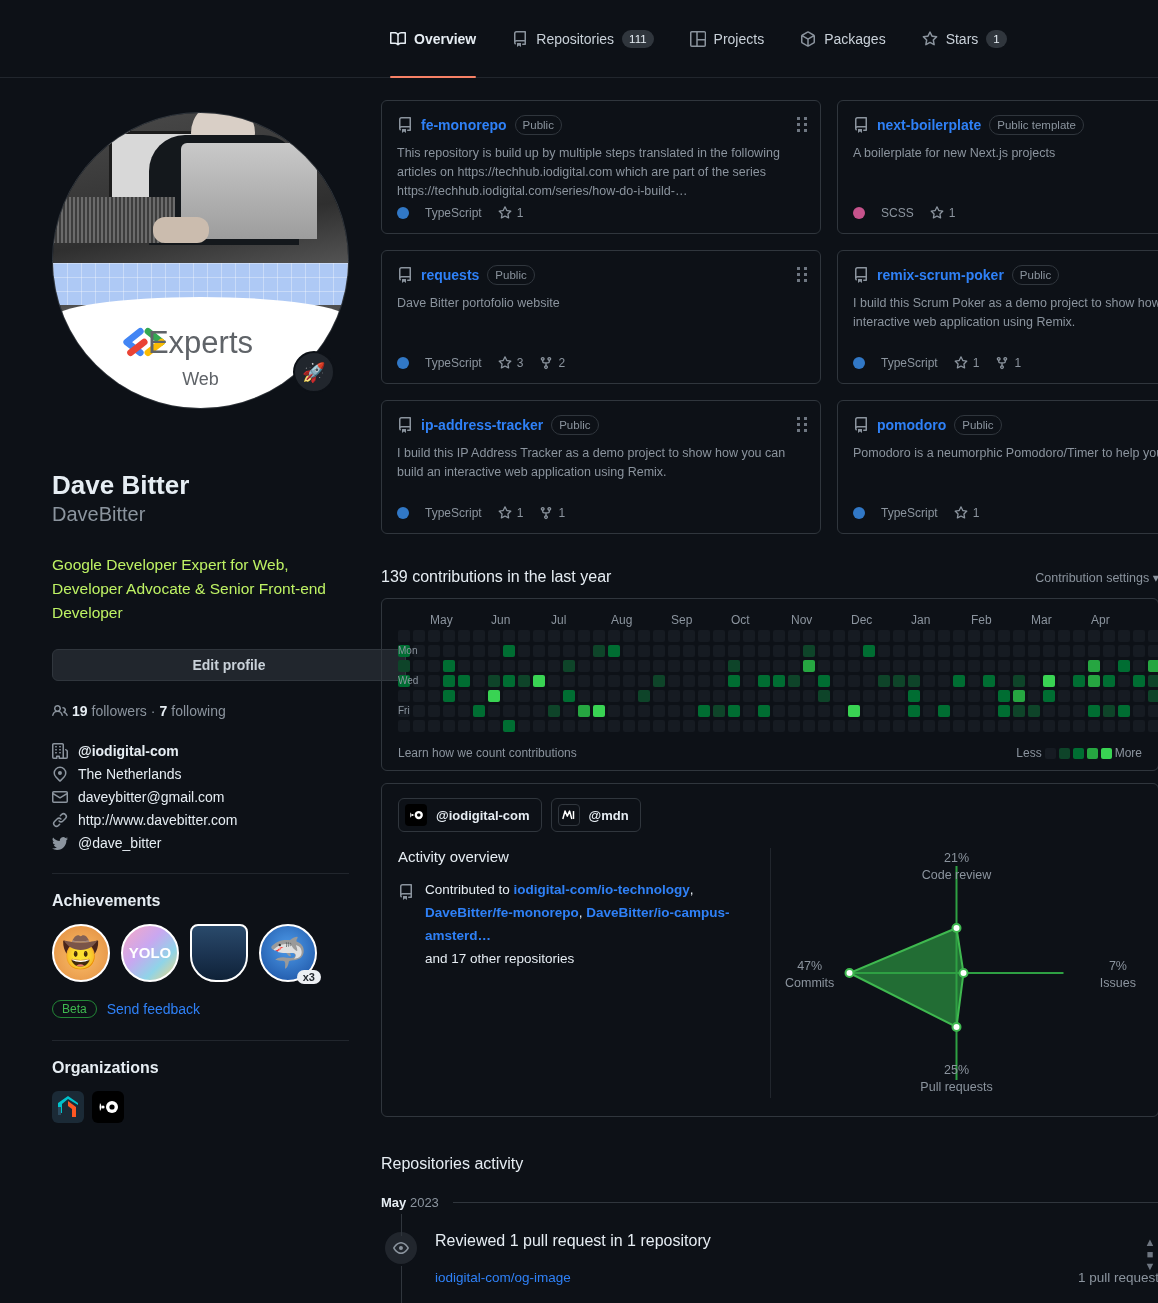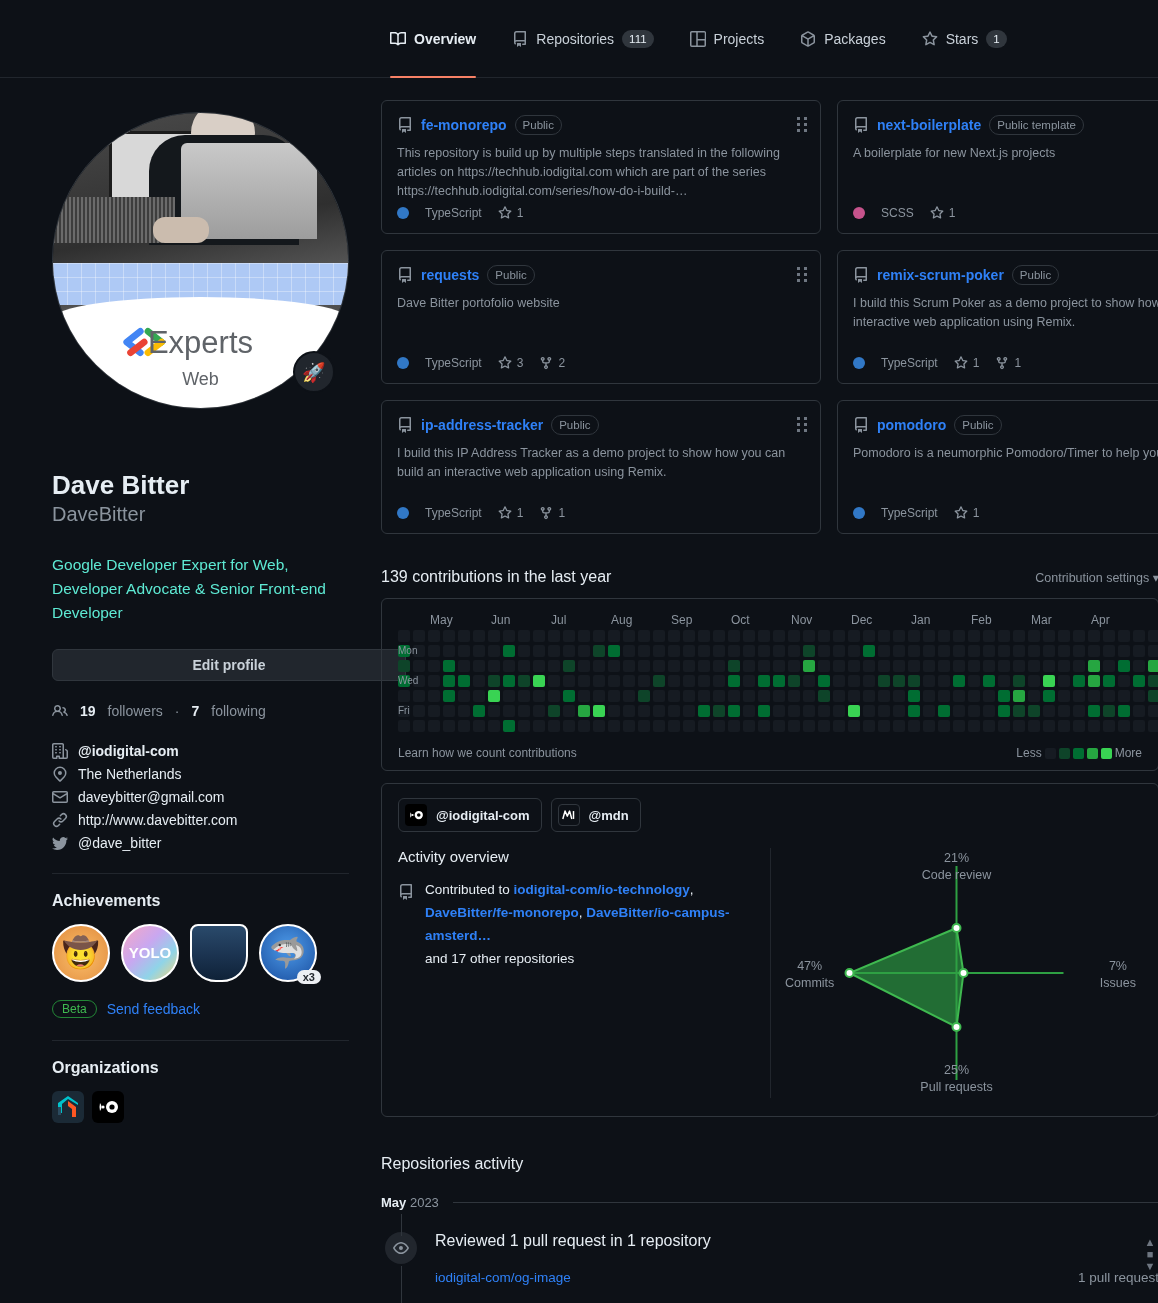--- a/index.html
+++ b/index.html
@@ -67,28 +67,28 @@
             color: #5f6368; font-size: 18px; }
   .gde { position: absolute; left: 66px; top: 214px; width: 58px; height: 34px; }
   .status-badge {
     position: absolute; right: 14px; bottom: 16px; width: 42px; height: 42px;
     border-radius: 50%; background: #21262d; border: 2px solid #0d1117;
     display: flex; align-items: center; justify-content: center; font-size: 19px;
     cursor: pointer;
   }
   .fullname { font-size: 26px; font-weight: bold; line-height: 1.25; margin-top: 60px; }
   .username { font-size: 20px; color: #8b949e; line-height: 1.25; font-weight: 300; }
-  .bio { font-size: 15.5px; line-height: 1.55; margin-top: 26px; color: #5eead4; }
+  .bio { font-size: 15.5px; line-height: 1.55; margin-top: 26px; color: #bef264; }
   .edit-btn {
     display: block; width: 354px; margin-top: 24px; padding: 7px 16px;
     background: #21262d; border: 1px solid #30363d; border-radius: 6px;
     color: #c9d1d9; font-size: 14px; font-weight: bold; text-align: center; cursor: pointer;
     font-family: "Liberation Sans", sans-serif;
   }
-  .follow-row { display: flex; align-items: center; gap: 12px; margin-top: 22px; font-size: 14px; color: #8b949e; }
+  .follow-row { display: flex; align-items: center; gap: 4px; margin-top: 22px; font-size: 14px; color: #8b949e; }
   .follow-row b { color: #e6edf3; }
   .meta-list { margin-top: 24px; display: flex; flex-direction: column; gap: 7px; }
   .meta-row { display: flex; align-items: center; gap: 10px; font-size: 14px; color: #e6edf3; }
   .meta-row.bold { font-weight: bold; }
   .hr { height: 1px; background: #21262d; margin: 22px 0 0; }
   .sect-title { font-size: 16px; font-weight: bold; margin: 18px 0 14px; }
   .badges { display: flex; gap: 11px; align-items: flex-end; }
   .badge { width: 58px; height: 58px; border-radius: 50%; position: relative;
            border: 2px solid #ffffff; overflow: hidden; cursor: pointer; }
   .b1 { background: radial-gradient(circle at 50% 55%, #fbbf6b, #e08a3c); }

